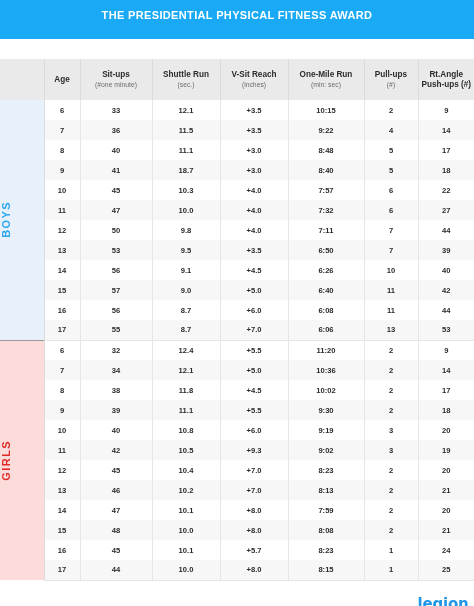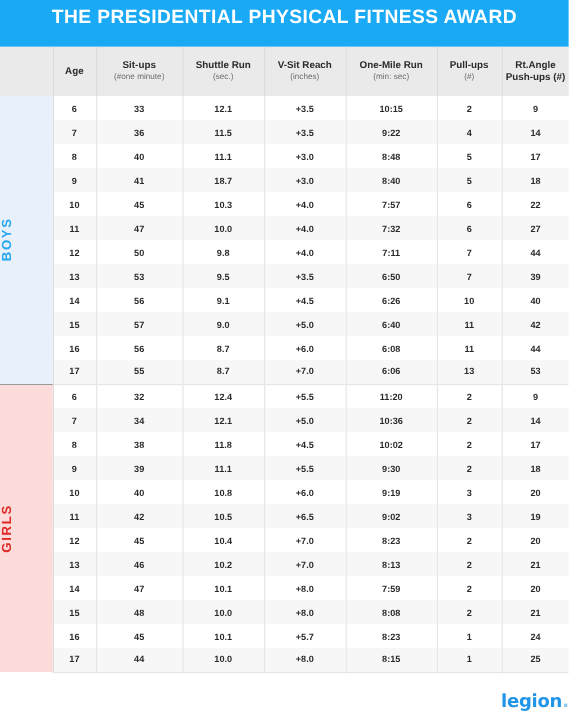--- a/index.html
+++ b/index.html
@@ -25,21 +25,21 @@
   
   .banner {
     background: #19A9F5;
     padding: 9px 10px 10px 10px;
     text-align: center;
     box-sizing: border-box;
     height: 39px;
   }
   .banner-title {
     color: #ffffff;
-    font-size: 16px;
+    font-size: 11px;
     font-weight: bold;
     letter-spacing: 0.35px;
     line-height: 12px;
     display: block;
   }
   .banner-subtitle {
     color: #ffffff;
     font-size: 9px;
     font-weight: bold;
     line-height: 12px;
@@ -49,20 +49,21 @@
 
   
   .table-area {
     position: relative;
   }
 
   table.fitness {
     border-collapse: collapse;
     width: 474px;
     table-layout: fixed;
+    margin-top: 20px;
   }
 
   table.fitness col.c-side   { width: 44px; }
   table.fitness col.c-age    { width: 36px; }
   table.fitness col.c-situps { width: 72px; }
   table.fitness col.c-shut   { width: 68px; }
   table.fitness col.c-vsit   { width: 68px; }
   table.fitness col.c-mile   { width: 76px; }
   table.fitness col.c-pull   { width: 54px; }
   table.fitness col.c-push   { width: 56px; }
@@ -366,21 +367,21 @@
             <td>10.8</td>
             <td>+6.0</td>
             <td>9:19</td>
             <td>3</td>
             <td>20</td>
           </tr>
           <tr class="even">
             <td>11</td>
             <td>42</td>
             <td>10.5</td>
-            <td>+6.5</td>
+            <td>+9.3</td>
             <td>9:02</td>
             <td>3</td>
             <td>19</td>
           </tr>
           <tr class="odd">
             <td>12</td>
             <td>45</td>
             <td>10.4</td>
             <td>+7.0</td>
             <td>8:23</td>

